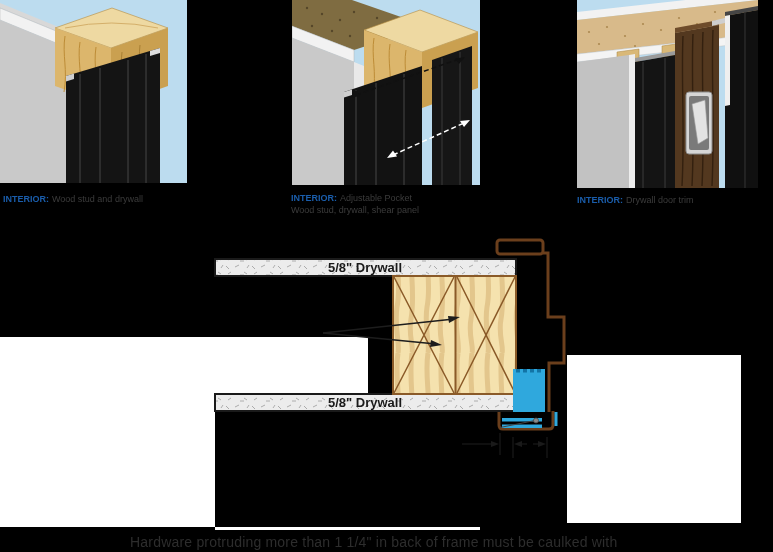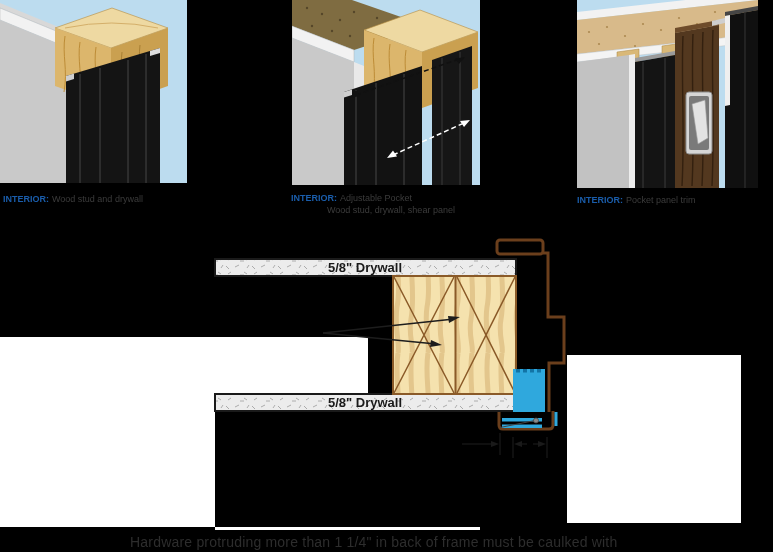--- a/index.html
+++ b/index.html
@@ -2,21 +2,21 @@
 <html><head>
 <meta charset="utf-8">
 <style>
   html,body{margin:0;padding:0;background:#000;}
   #canvas{position:relative;width:773px;height:552px;background:#000;overflow:hidden;
           font-family:Liberation Sans, sans-serif;padding-left:40px;}
   .white-patch{position:absolute;background:#fff;z-index:1;}
   svg.layer{position:absolute;z-index:2;}
   .caption{position:absolute;z-index:3;font-size:9px;line-height:12px;color:#3c3c3c;}
   .cap-tag{font-weight:bold;color:#1a5dab;margin-right:3px;}
-  .cap-sub{color:#3c3c3c;margin-left:36px;}
+  .cap-sub{color:#3c3c3c;}
   #footnote{position:absolute;z-index:3;left:130px;top:534px;width:520px;
             font-size:14px;color:#2d2d2d;letter-spacing:.2px;}
 </style>
 </head>
 <body>
 
 <div id="canvas">
 
   <div class="white-patch" style="left:0;top:337px;width:368px;height:60px;"></div>
   <div class="white-patch" style="left:0;top:397px;width:215px;height:130px;"></div>
@@ -128,21 +128,21 @@
   </svg>
 
   <div class="caption" style="left:3px;top:193px;">
     <span class="cap-tag">INTERIOR:</span><span>Wood stud and drywall</span>
   </div>
   <div class="caption" style="left:291px;top:192px;">
     <div><span class="cap-tag">INTERIOR:</span><span>Adjustable Pocket</span></div>
     <div class="cap-sub">Wood stud, drywall, shear panel</div>
   </div>
   <div class="caption" style="left:577px;top:194px;">
-    <span class="cap-tag">INTERIOR:</span><span>Pocket panel trim</span>
+    <span class="cap-tag">INTERIOR:</span><span>Drywall door trim</span>
   </div>
 
   <svg class="layer" style="left:180px;top:235px" width="420" height="230" viewBox="0 0 420 230">
     <defs>
       <pattern id="speckle" width="26" height="14" patternUnits="userSpaceOnUse">
         <rect width="26" height="14" fill="#ececec"></rect>
         <path d="M3,4 l4,-2 M12,9 l3,2 M20,3 l3,3 M8,12 l4,0 M22,11 l3,-2 M15,5 l2,-3" stroke="#9a9a9a" stroke-width="0.8" fill="none"></path>
       </pattern>
       <pattern id="woodgrain" width="30" height="118" patternUnits="userSpaceOnUse">
         <rect width="30" height="118" fill="#f5e2ae"></rect>

